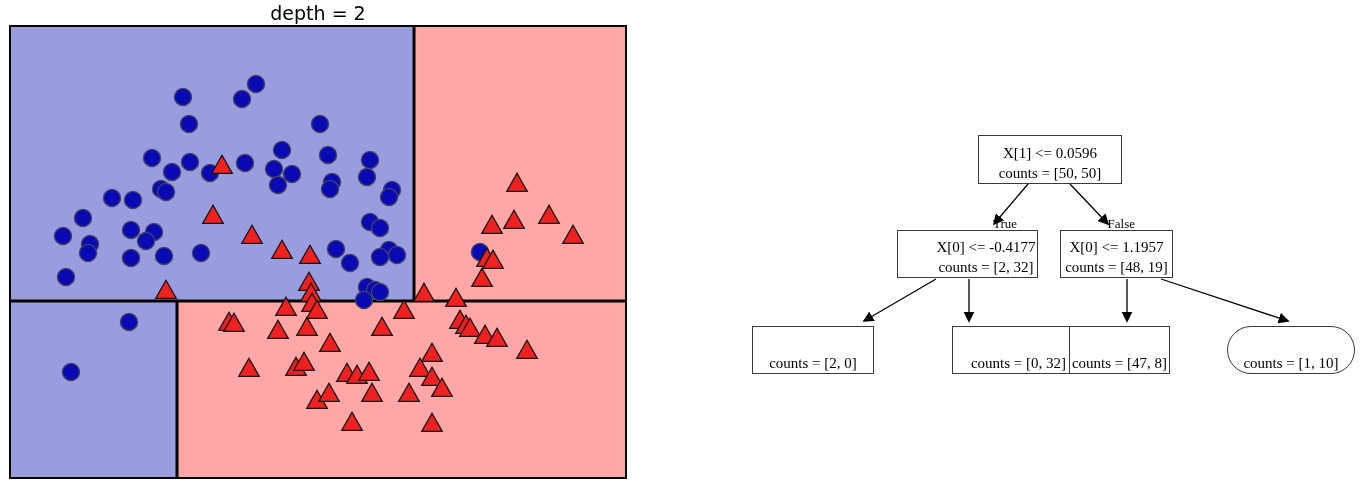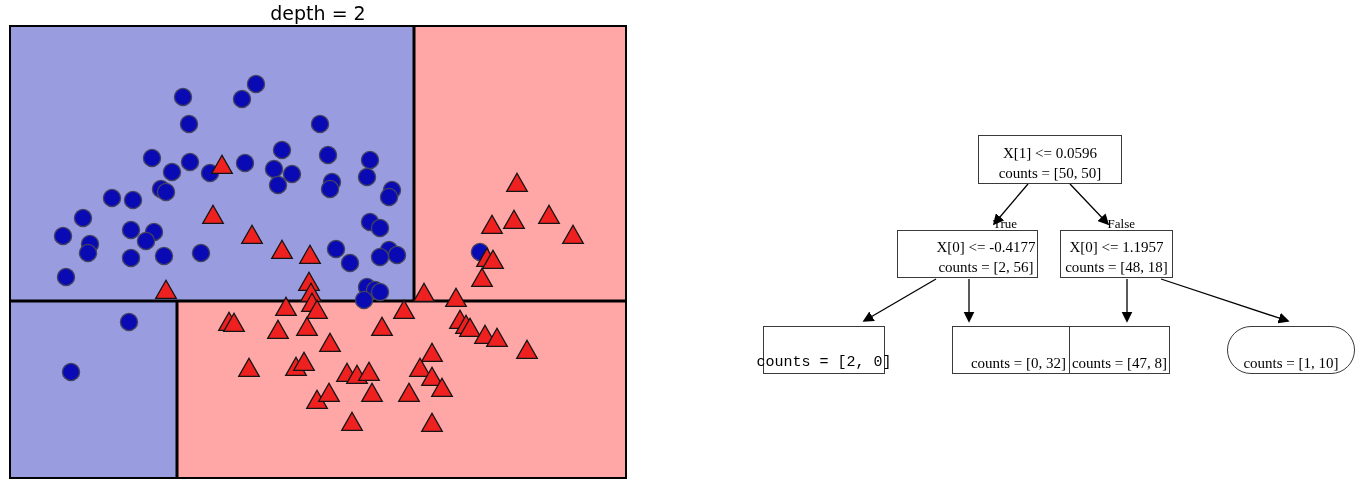--- a/index.html
+++ b/index.html
@@ -26,21 +26,21 @@
   }
   .edge-label{
     position:absolute;font-family:"Liberation Serif",serif;font-size:13px;color:#000;
     width:60px;text-align:right;margin-top:28px;
   }
   .edges{position:absolute;left:0;top:0;pointer-events:none;}
   
   #node-root {left:278px;top:35px;width:144px;height:49px;}
   #node-left {left:197px;top:130px;width:141px;height:48px;padding-left:37px;}
   #node-right{left:360px;top:130px;width:113px;height:48px;}
-  #leaf-1{left:63px; top:226px;width:122px;height:48px;font-family:Liberation Mono, monospace;}
+  #leaf-1{left:52px; top:226px;width:122px;height:48px;}
   #leaf-2{left:208px;top:226px;width:133px;height:48px;margin-left:44px;}
   #leaf-3{left:369px;top:226px;width:101px;height:48px;}
   #leaf-4{left:527px;top:226px;width:128px;height:48px;border-radius:24px;}
   #label-true {left:257px;top:88px;}
   #label-false{left:375px;top:88px;}
 </style>
 </head>
 <body>
 
 <div class="fig-left">
@@ -185,26 +185,26 @@
   <div class="tnode" id="node-root">
     <div>X[1] &lt;= 0.0596</div>
     <div>counts = [50, 50]</div>
   </div>
 
   <div class="edge-label" id="label-true">True</div>
   <div class="edge-label" id="label-false">False</div>
 
   <div class="tnode" id="node-left">
     <div>X[0] &lt;= -0.4177</div>
-    <div>counts = [2, 56]</div>
+    <div>counts = [2, 32]</div>
   </div>
 
   <div class="tnode" id="node-right">
     <div>X[0] &lt;= 1.1957</div>
-    <div>counts = [48, 18]</div>
+    <div>counts = [48, 19]</div>
   </div>
 
   <div class="tnode" id="leaf-1">
     <div>counts = [2, 0]</div>
   </div>
   <div class="tnode" id="leaf-2">
     <div>counts = [0, 32]</div>
   </div>
   <div class="tnode" id="leaf-3">
     <div>counts = [47, 8]</div>

